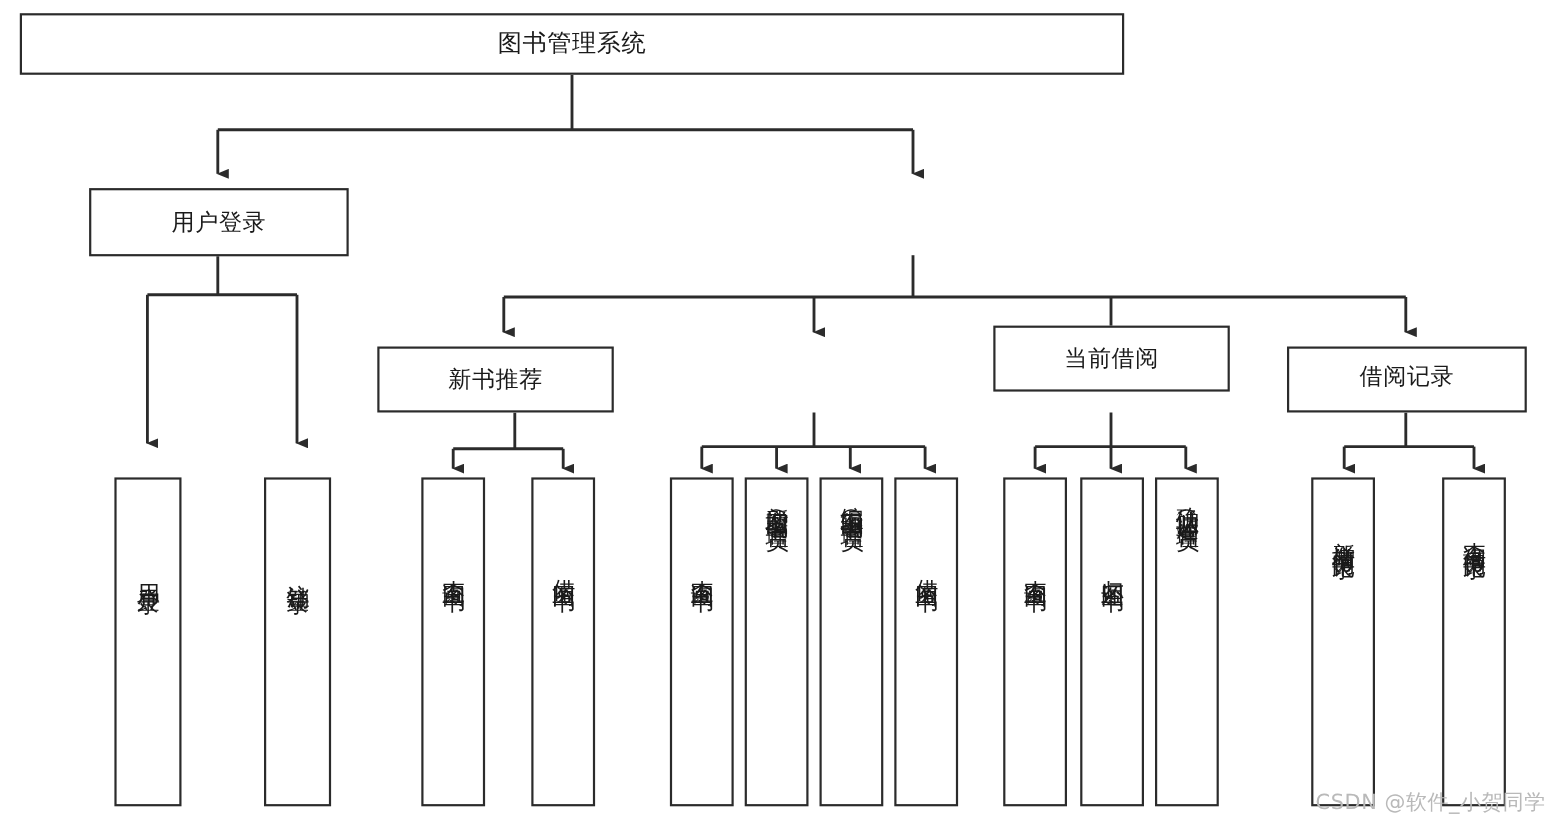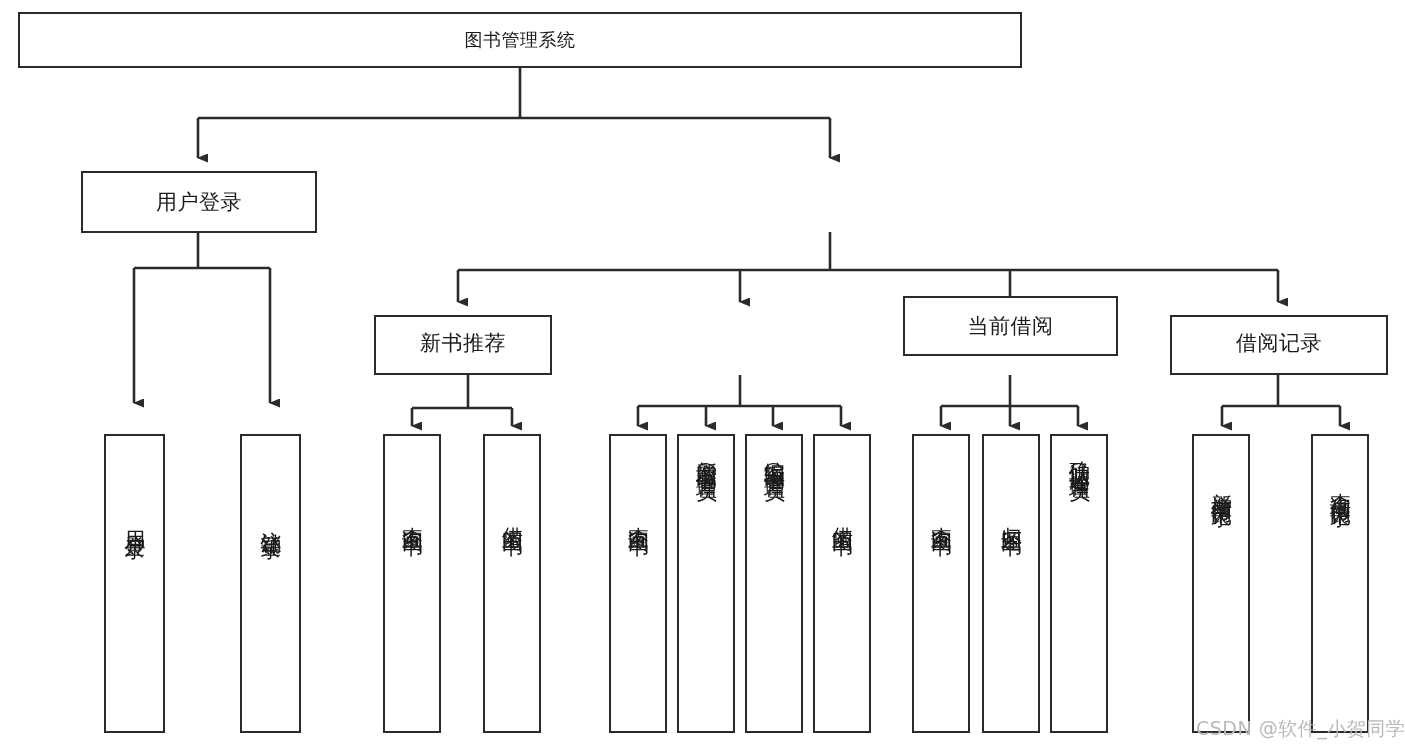--- a/index.html
+++ b/index.html
@@ -41,21 +41,21 @@
     text-align: center;
     line-height: 1.18;
     letter-spacing: 0.5px;
   }
   
   .node.horiz .label {
     font-size: 21px;
     writing-mode: horizontal-tb;
   }
   .node.root .label {
-    font-size: 18px;
+    font-size: 22px;
   }
   
   .node.vert {
     align-items: flex-start;
     justify-content: center;
     padding-top: 0;
   }
   .node.vert .label {
     writing-mode: vertical-rl;
     text-orientation: upright;
@@ -128,21 +128,21 @@
   </svg>
 
   <div class="node horiz root" style="left:18px; top:12px; width:1004px; height:56px;">
     <span class="label">图书管理系统</span>
   </div>
 
   <div class="node horiz" style="left:81px; top:171px; width:236px; height:62px;">
     <span class="label">用户登录</span>
   </div>
 
-  <div class="node horiz" style="left:374px; top:315px; width:178px; height:60px;font-family:Liberation Mono, monospace;">
+  <div class="node horiz" style="left:343px; top:315px; width:215px; height:60px;">
     <span class="label">新书推荐</span>
   </div>
   <div class="node horiz" style="left:903px; top:296px; width:215px; height:60px;">
     <span class="label">当前借阅</span>
   </div>
   <div class="node horiz" style="left:1170px; top:315px; width:218px; height:60px;font-family:Liberation Mono, monospace;">
     <span class="label">借阅记录</span>
   </div>
 
   <div class="node vert" style="left:104px; top:434px; width:61px; height:299px;">

